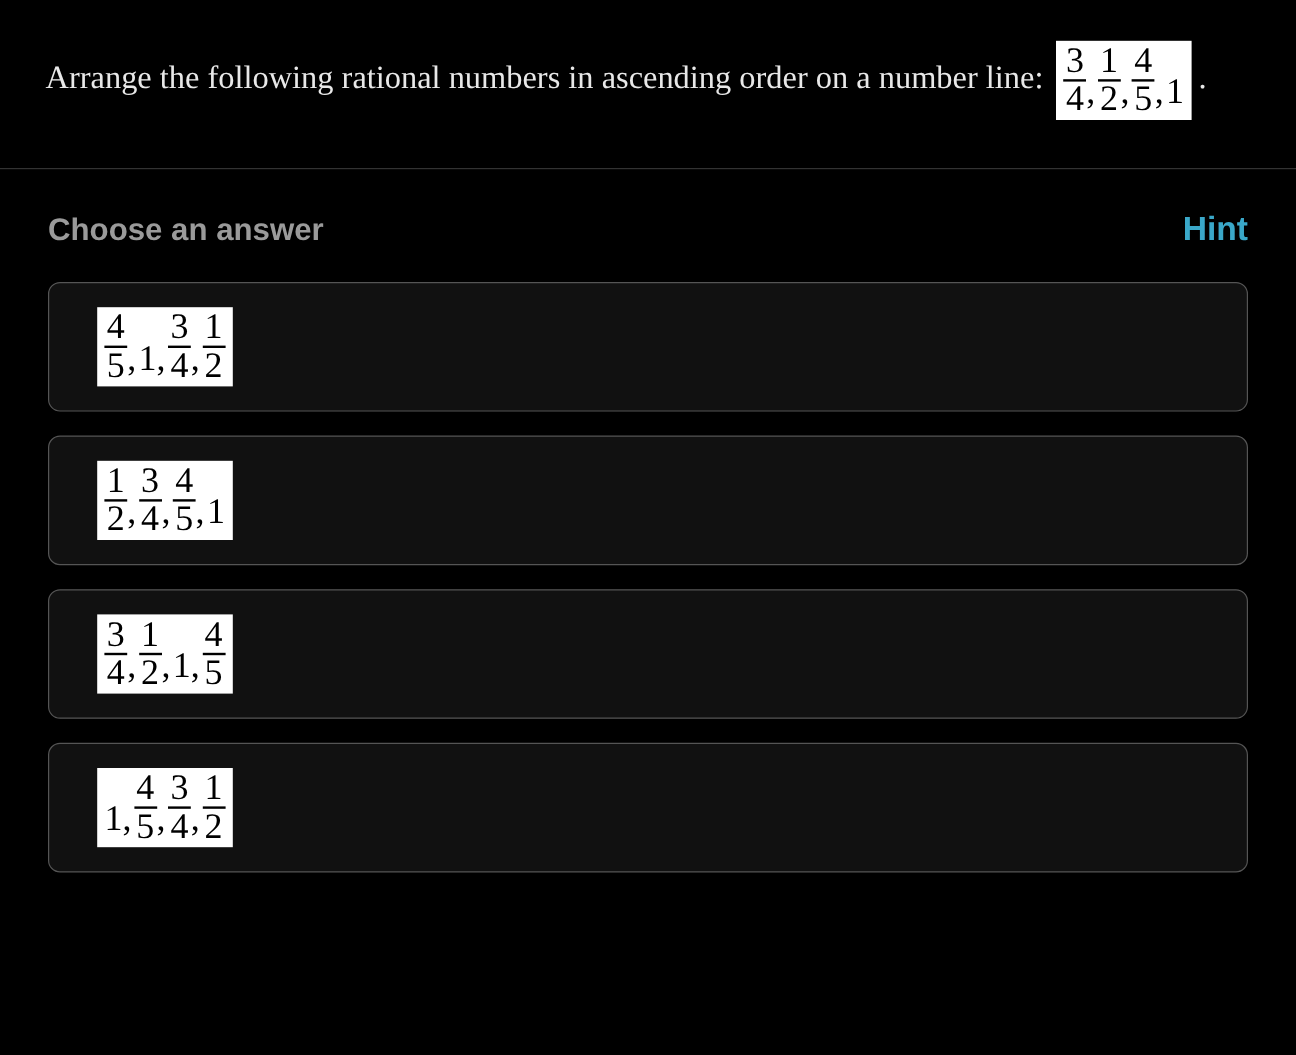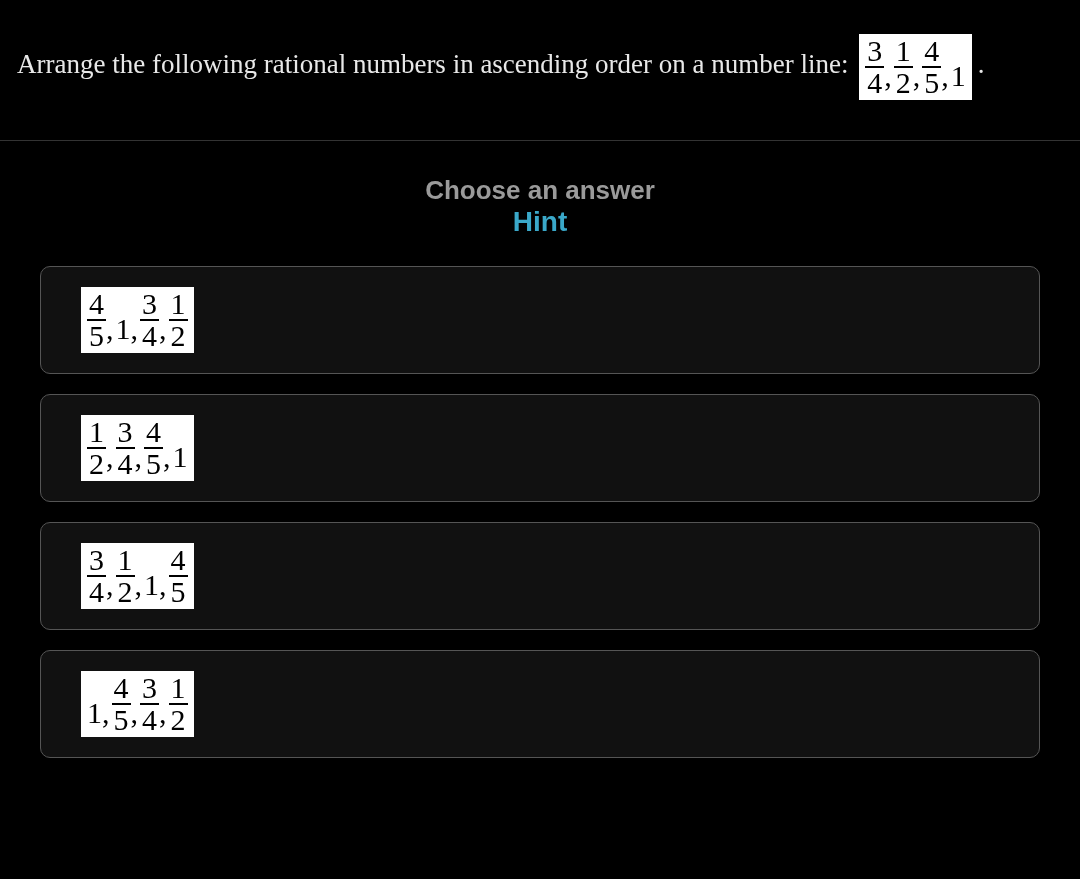--- a/index.html
+++ b/index.html
@@ -5,21 +5,21 @@
   * { box-sizing: border-box; margin: 0; padding: 0; }
   body {
     background: #000;
     color: #e8e8e8;
     font-family: Georgia, 'Times New Roman', serif;
     width: 1080px;
     height: 879px;
     overflow: hidden;
   }
   .question-area {
-    padding: 34px 40px 40px 17px;
+    padding: 34px 40px 40px 38px;
     font-size: 27px;
     line-height: 1.9;
     border-bottom: 1px solid #333;
   }
   .question-text {
     display: inline;
   }
   .math-inline {
     background: #fff;
     color: #000;
@@ -62,21 +62,20 @@
     margin-left: 6px;
   }
   .answers-section {
     padding: 34px 40px 0 40px;
   }
   .answers-header {
     display: flex;
     justify-content: space-between;
     align-items: center;
     margin-bottom: 28px;
-    flex-direction: column;
   }
   .choose-label {
     font-family: -apple-system, 'Segoe UI', Arial, sans-serif;
     font-weight: 700;
     font-size: 26px;
     color: #9a9a9a;
   }
   .hint-link {
     font-family: -apple-system, 'Segoe UI', Arial, sans-serif;
     font-weight: 700;

